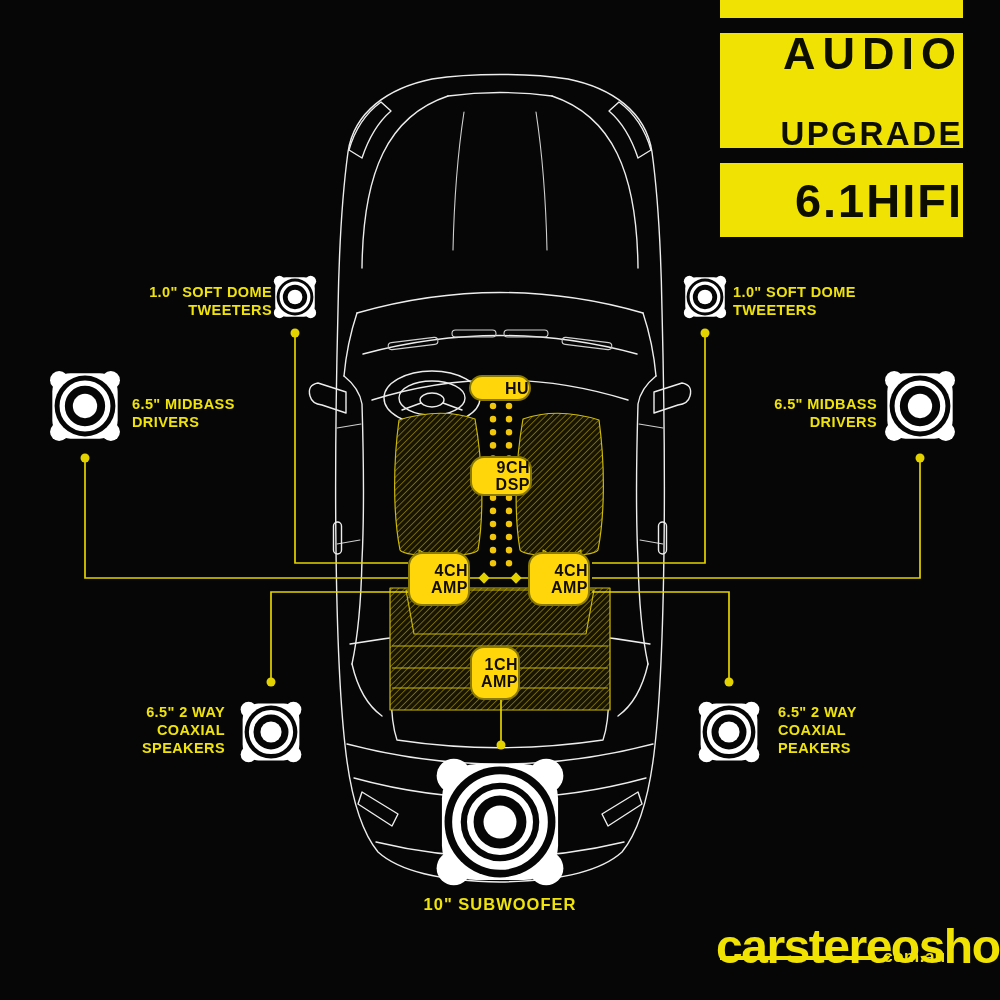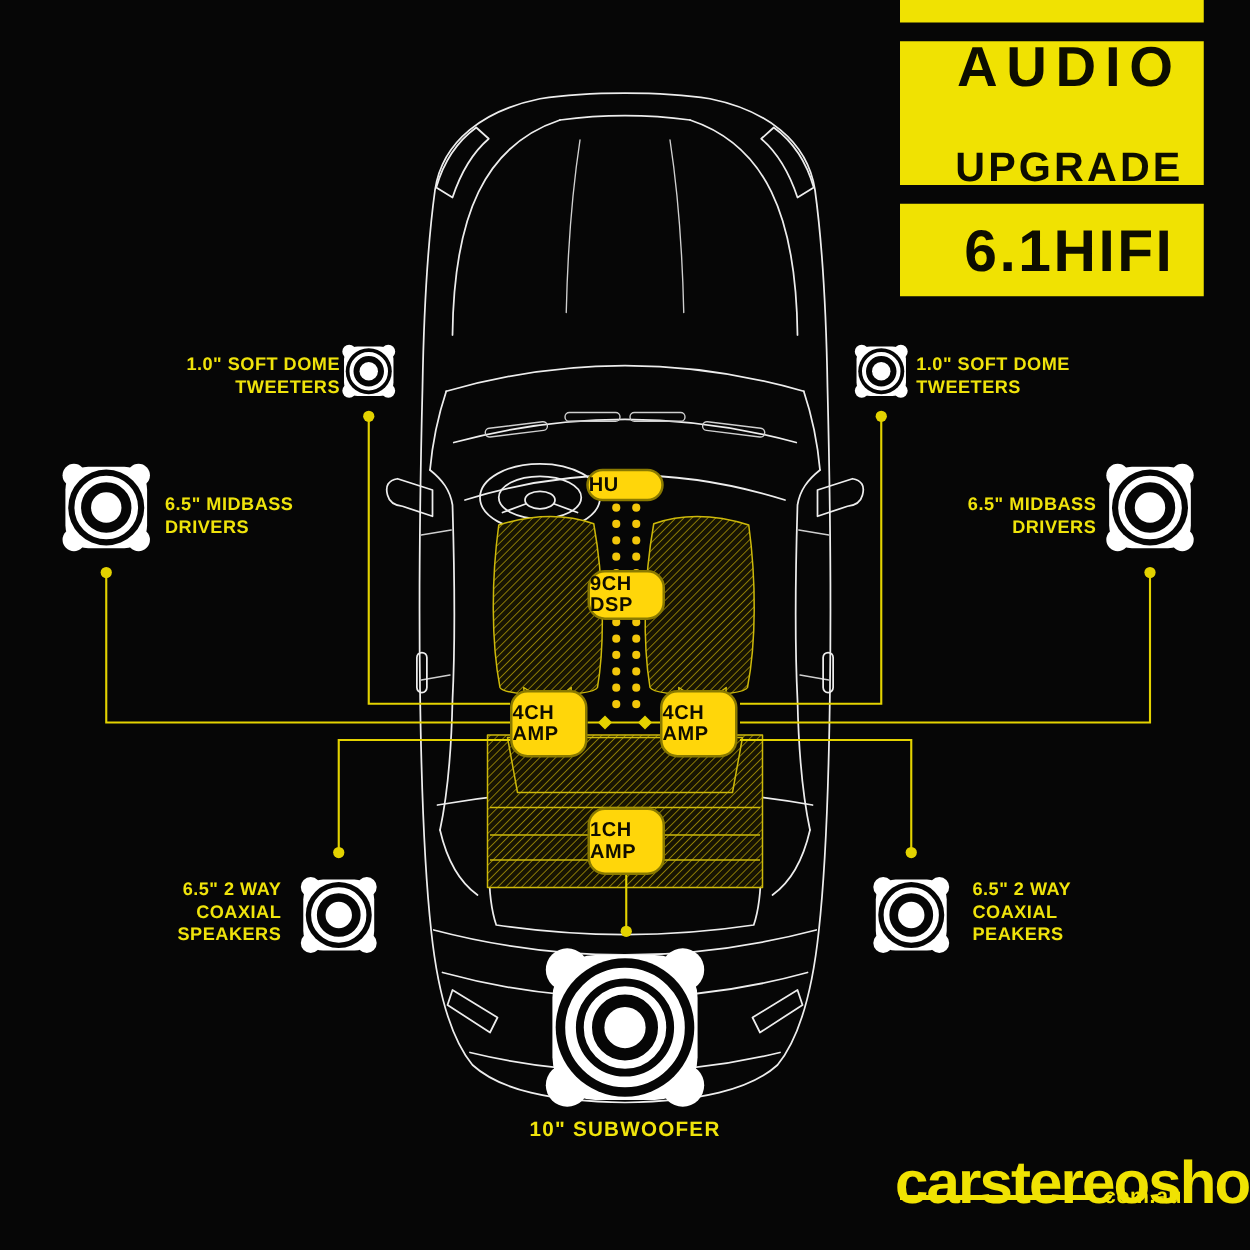--- a/index.html
+++ b/index.html
@@ -5,21 +5,21 @@
   html,body{margin:0;padding:0;background:#000;}
   .canvas{
     position:relative;width:1000px;height:1000px;background:#060606;
     overflow:hidden;font-family:"Liberation Sans", sans-serif;
   }
   .art{position:absolute;left:0;top:0;width:1000px;height:1000px;}
 
   
   .hdr-bar{position:absolute;left:720px;top:0;width:243px;height:18px;background:#F0E202;}
   .hdr-block{position:absolute;left:720px;width:243px;background:#F0E202;color:#0d0d00;
-    display:flex;flex-direction:column;justify-content:center;align-items:center;
+    display:flex;flex-direction:column;justify-content:center;align-items:flex-end;
     padding-left:28px;box-sizing:border-box;}
   .hdr-audio{top:33px;height:115px;gap:3px;}
   .hdr-audio .l1{font-size:45px;font-weight:bold;letter-spacing:7px;line-height:1;}
   .hdr-audio .l2{font-size:33px;font-weight:bold;letter-spacing:2.5px;line-height:1;margin-top:38px;}
   .hdr-hifi{top:163px;height:74px;}
   .hdr-hifi .l1{font-size:47px;font-weight:bold;letter-spacing:2px;line-height:1;}
 
   
   .lbl{position:absolute;color:#EFE30B;font-weight:bold;font-size:14.5px;
     line-height:18px;letter-spacing:.4px;white-space:nowrap;}
@@ -31,27 +31,27 @@
   .lbl-tweeter-right{left:733px;top:283px;width:190px;}
   .lbl-midbass-left{left:132px;top:395px;width:170px;}
   .lbl-midbass-right{left:697px;top:395px;width:180px;}
   .lbl-coaxial-left{left:65px;top:703px;width:160px;}
   .lbl-coaxial-right{left:778px;top:703px;width:160px;}
   .lbl-subwoofer{left:380px;top:895px;width:240px;font-size:16.5px;letter-spacing:1px;}
 
   
   .sysbox{position:absolute;background:#FFD60A;border:2px solid #8A7A00;border-radius:14px;
     color:#100d00;font-weight:bold;font-size:16px;line-height:17px;letter-spacing:.5px;
-    display:flex;flex-direction:column;align-items:flex-start;justify-content:center;
+    display:flex;flex-direction:column;align-items:flex-end;justify-content:center;
     box-sizing:border-box;text-align:center;}
   .box-hu{left:469px;top:375px;width:62px;height:26px;border-radius:13px;}
   .box-dsp{left:470px;top:456px;width:62px;height:40px;}
   .box-amp-fl{left:408px;top:552px;width:62px;height:54px;}
   .box-amp-fr{left:528px;top:552px;width:62px;height:54px;}
-  .box-amp-sub{left:470px;top:646px;width:62px;height:54px;}
+  .box-amp-sub{left:470px;top:646px;width:50px;height:54px;}
 
   
   .brand{position:absolute;left:716px;top:919px;color:#F0E202;font-weight:bold;
     font-size:48px;letter-spacing:-1.5px;}
   .brand-underline{position:absolute;left:720px;top:956px;width:156px;height:4px;background:#F0E202;}
   .brand-domain{position:absolute;left:878px;top:947px;color:#F0E202;font-weight:bold;font-size:17px;letter-spacing:.5px;}
 </style>
 </head>
 <body>
 

